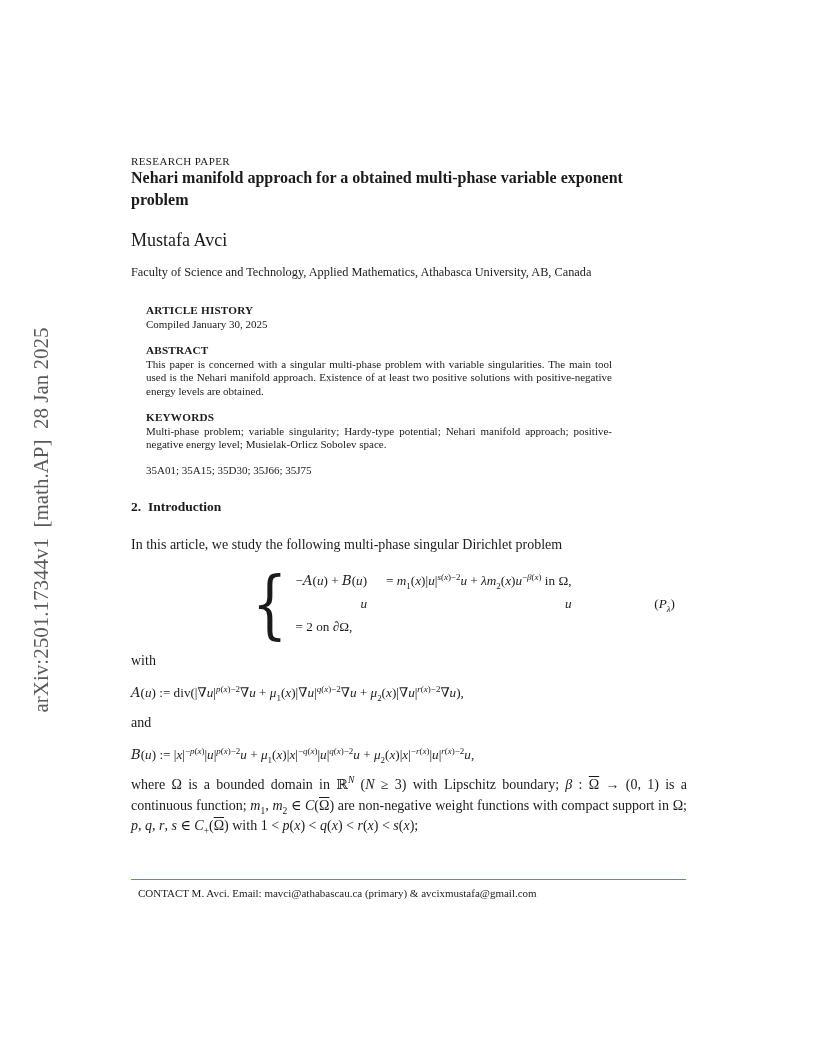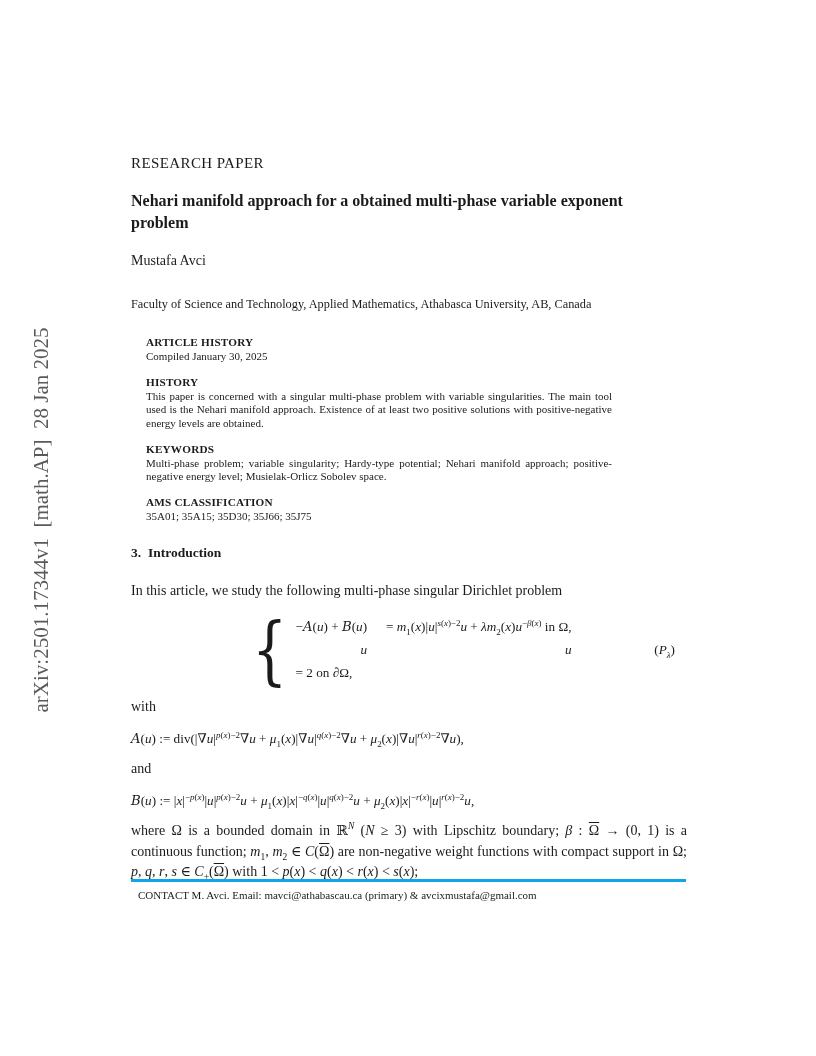--- a/index.html
+++ b/index.html
@@ -23,28 +23,28 @@
     font-size: 21px;
     color: #5a5a5a;
     text-align: center;
     white-space: pre;
   }
   .content {
     position: absolute;
     left: 131px; top: 155px;
     width: 556px;
   }
-  .kicker { font-size: 15px; letter-spacing: 0.4px; margin-bottom: 18px; }
+  .kicker { font-size: 11px; letter-spacing: 0.4px; }
   .title {
     font-size: 16px; font-weight: bold;
     line-height: 1.35;
     width: 500px;
     margin-bottom: 20px;
   }
-  .author { font-size: 14px; margin-bottom: 28px; }
+  .author { font-size: 18px; margin-bottom: 14px; }
   .affil  { font-size: 12.3px; margin-bottom: 24px; }
 
   .meta { margin-left: 15px; width: 466px; margin-bottom: 21px; }
   .meta .block { margin-bottom: 12px; }
   .meta .block:last-child { margin-bottom: 0; }
   .meta h4 { font-size: 11.2px; font-weight: bold; letter-spacing: 0.2px; margin-bottom: 2px; }
   .meta p  { font-size: 11px; line-height: 1.24; text-align: justify; }
 
   .section { font-size: 13.5px; font-weight: bold; margin-bottom: 20px; white-space: pre-wrap; }
   .body-par { font-size: 14px; line-height: 1.45; text-align: justify; }
@@ -85,21 +85,21 @@
     transform: translateY(-50%);
     font-size: 13.2px;
   }
   .display-eq {
     font-size: 13.2px;
     margin: 14px 0 12px 0;
   }
   .footnote {
     position: absolute;
     left: 131px; right: 130px; top: 879px;
-    border-top: 3px solid #0ea5e9;
+    border-top: 1px solid #0ea5e9;
     padding-top: 7px;
     font-family: Liberation Serif, serif;
   }
   .footnote p { font-size: 11px; padding-left: 7px; }
 </style>
 </head>
 <body>
 
 <div class="page">
 
@@ -113,34 +113,33 @@
 
     <div class="author">Mustafa Avci</div>
     <div class="affil">Faculty of Science and Technology, Applied Mathematics, Athabasca University, AB, Canada</div>
 
     <div class="meta">
       <div class="block">
         <h4>ARTICLE HISTORY</h4>
         <p>Compiled January 30, 2025</p>
       </div>
       <div class="block">
-        <h4>HISTORY</h4>
+        <h4>ABSTRACT</h4>
         <p>This paper is concerned with a singular multi-phase problem with variable singularities. The main tool used is the Nehari manifold approach. Existence of at least two positive solutions with positive-negative energy levels are obtained.</p>
       </div>
       <div class="block">
         <h4>KEYWORDS</h4>
         <p>Multi-phase problem; variable singularity; Hardy-type potential; Nehari manifold approach; positive-negative energy level; Musielak-Orlicz Sobolev space.</p>
       </div>
       <div class="block">
-        <h4>AMS CLASSIFICATION</h4>
         <p>35A01; 35A15; 35D30; 35J66; 35J75</p>
       </div>
     </div>
 
-    <h2 class="section">3.  Introduction</h2>
+    <h2 class="section">2.  Introduction</h2>
 
     <p class="body-par">In this article, we study the following multi-phase singular Dirichlet problem</p>
 
     <div class="problem-eq">
       <span class="brace">{</span>
       <div class="eq-grid">
         <span class="lhs">−<span class="cal">A</span>(<i>u</i>) + <span class="cal">B</span>(<i>u</i>)</span>
           <span class="rhs">= <i>m</i><sub>1</sub>(<i>x</i>)|<i>u</i>|<sup><i>s</i>(<i>x</i>)−2</sup><i>u</i> + <i>λm</i><sub>2</sub>(<i>x</i>)<i>u</i><sup>−<i>β</i>(<i>x</i>)</sup> in Ω,</span>
         <span class="lhs"><i>u</i></span>
         <span class="lhs"><i>u</i></span>

